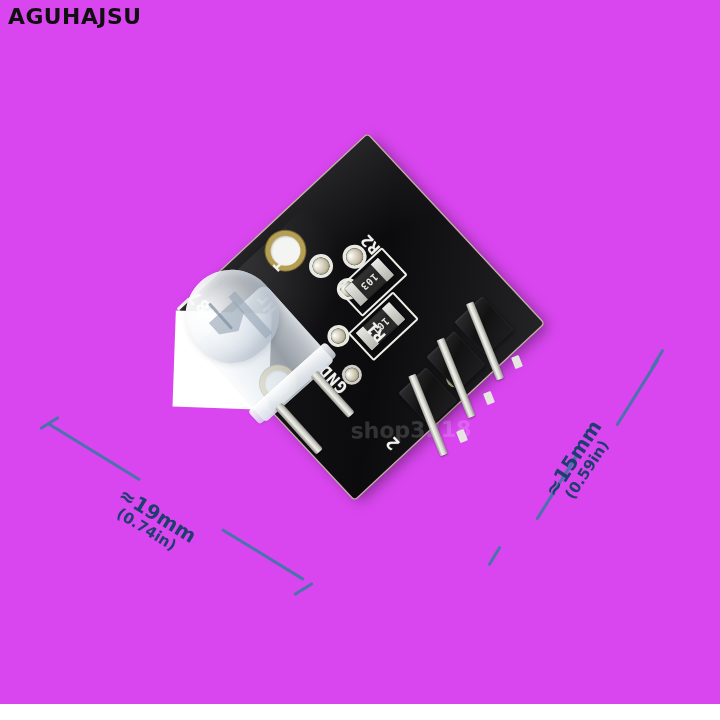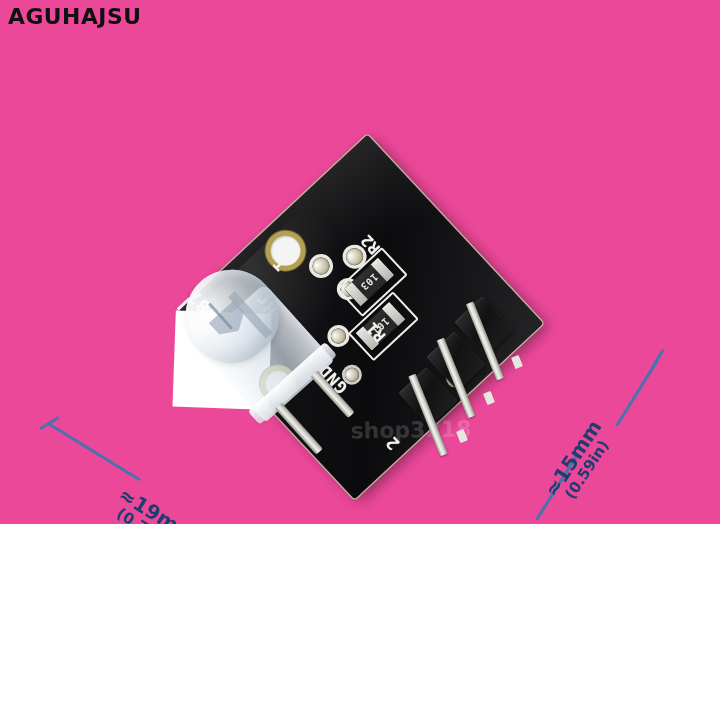--- a/index.html
+++ b/index.html
@@ -7,22 +7,22 @@
     margin: 0;
     padding: 0;
     background: #ffffff;
   }
   body {
     font-family: "Liberation Sans", sans-serif;
   }
   #stage {
     position: relative;
     width: 720px;
-    height: 524px;
-    background: #ec4899;
+    height: 704px;
+    background: #d946ef;
     overflow: hidden;
   }
 
   
   #brand {
     position: absolute;
     left: 8px;
     top: 4px;
     font-family: "DejaVu Sans", sans-serif;
     font-weight: 700;

